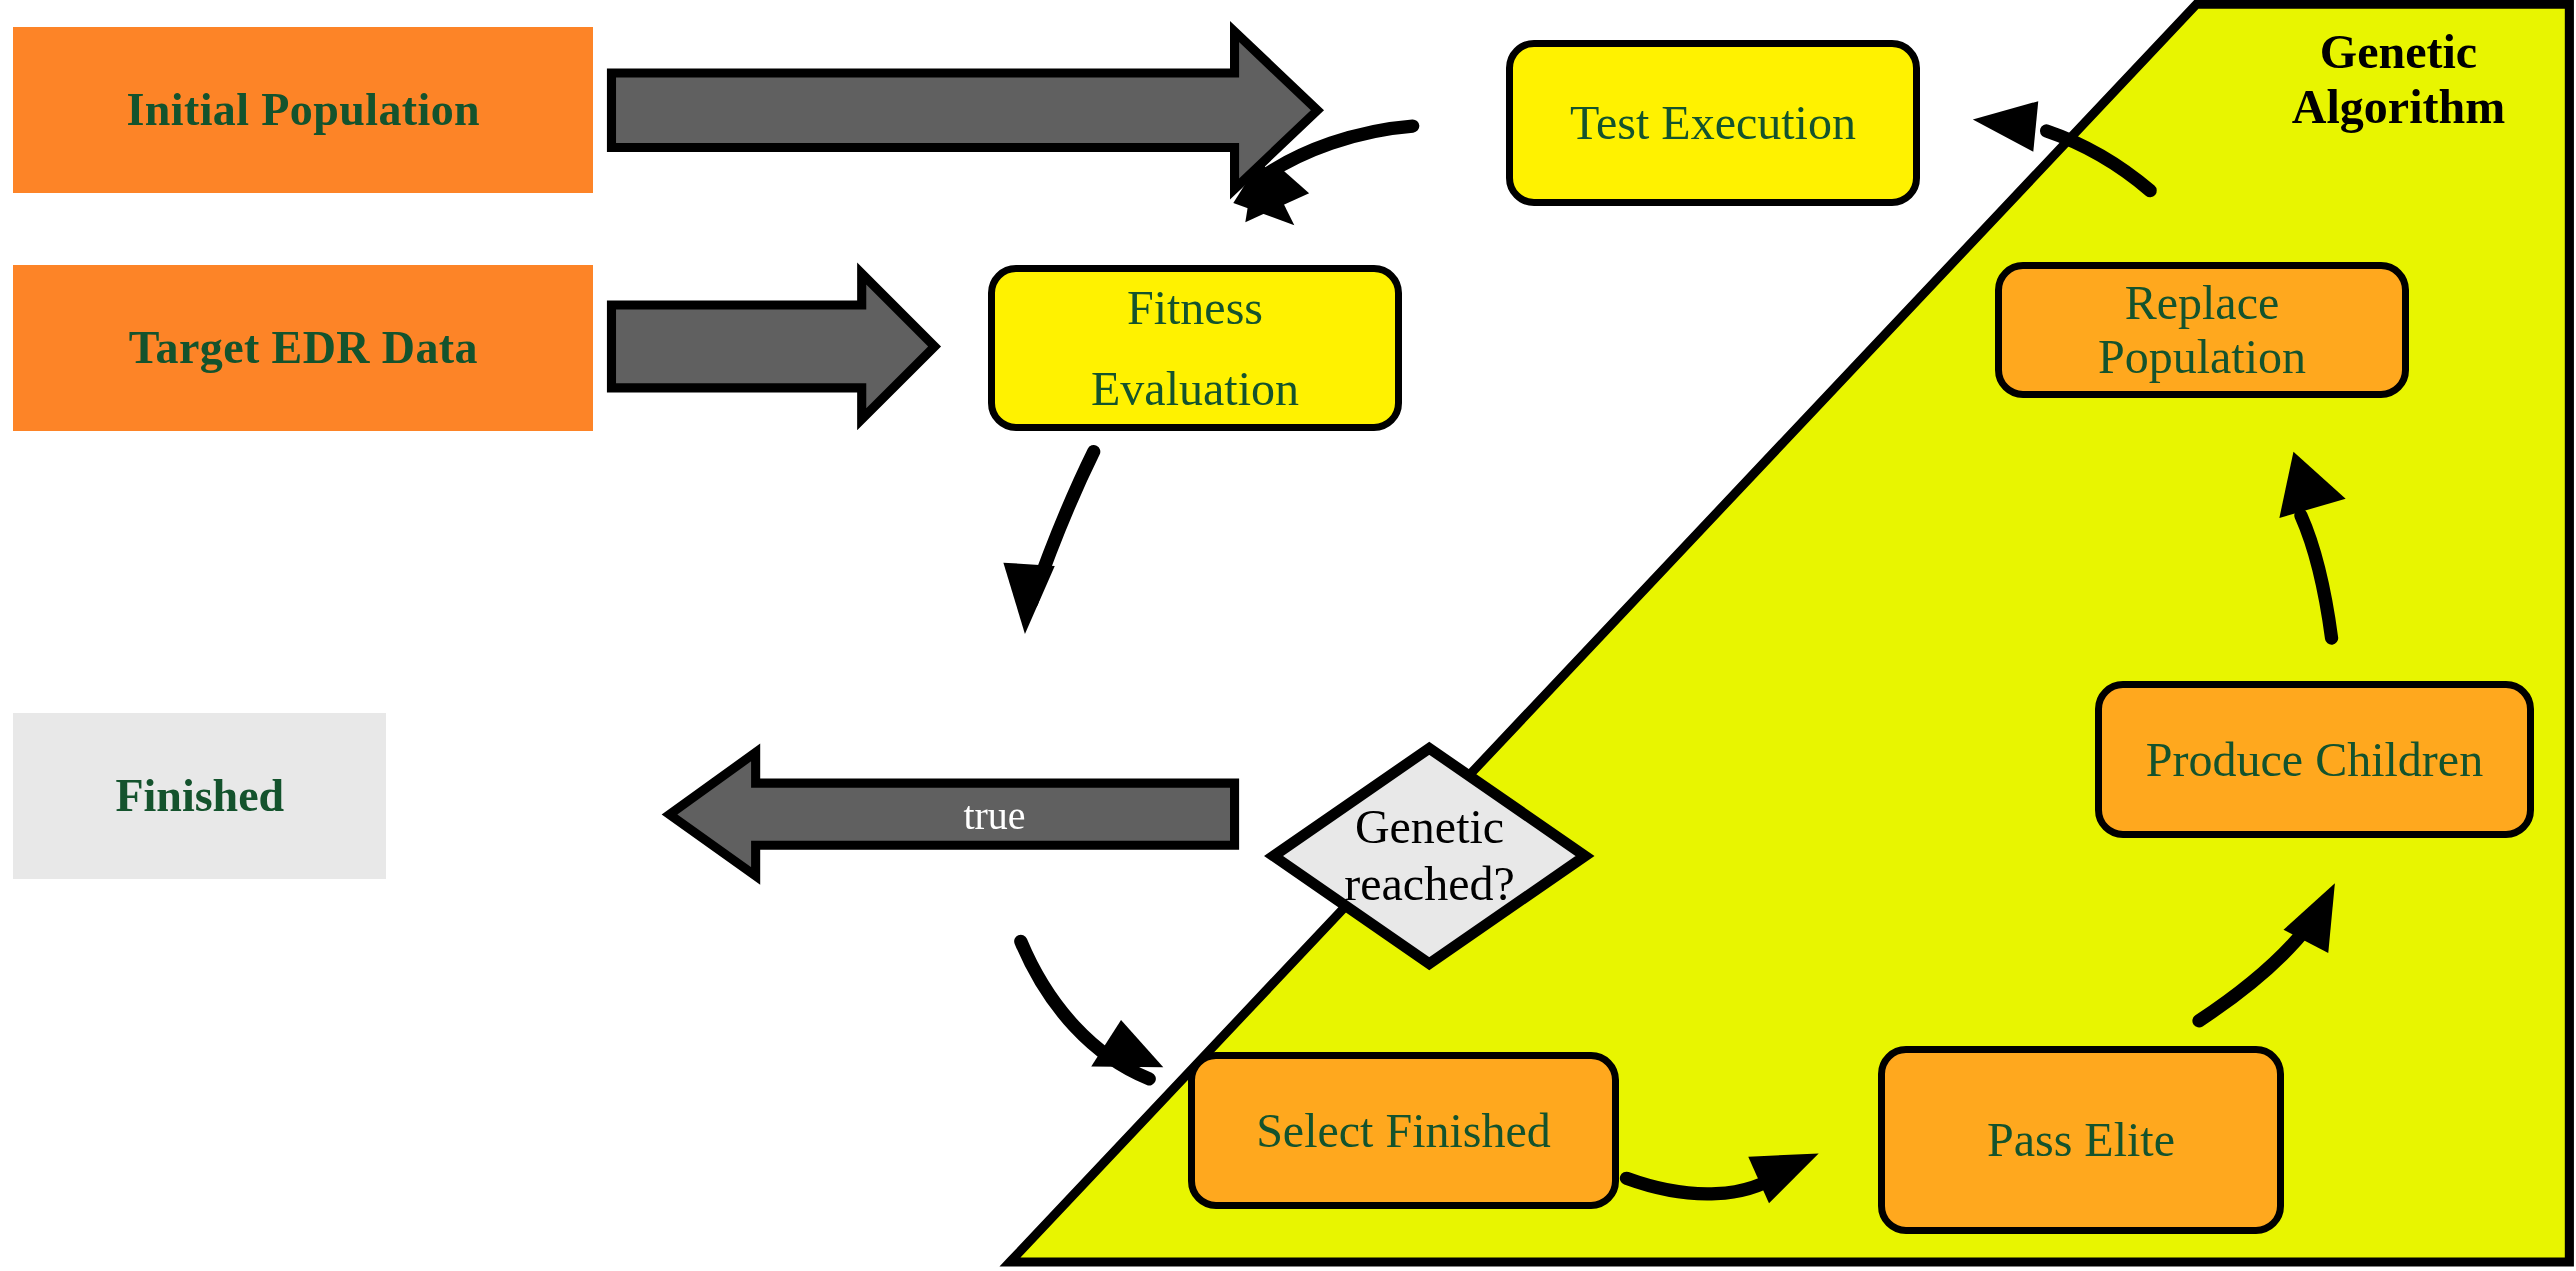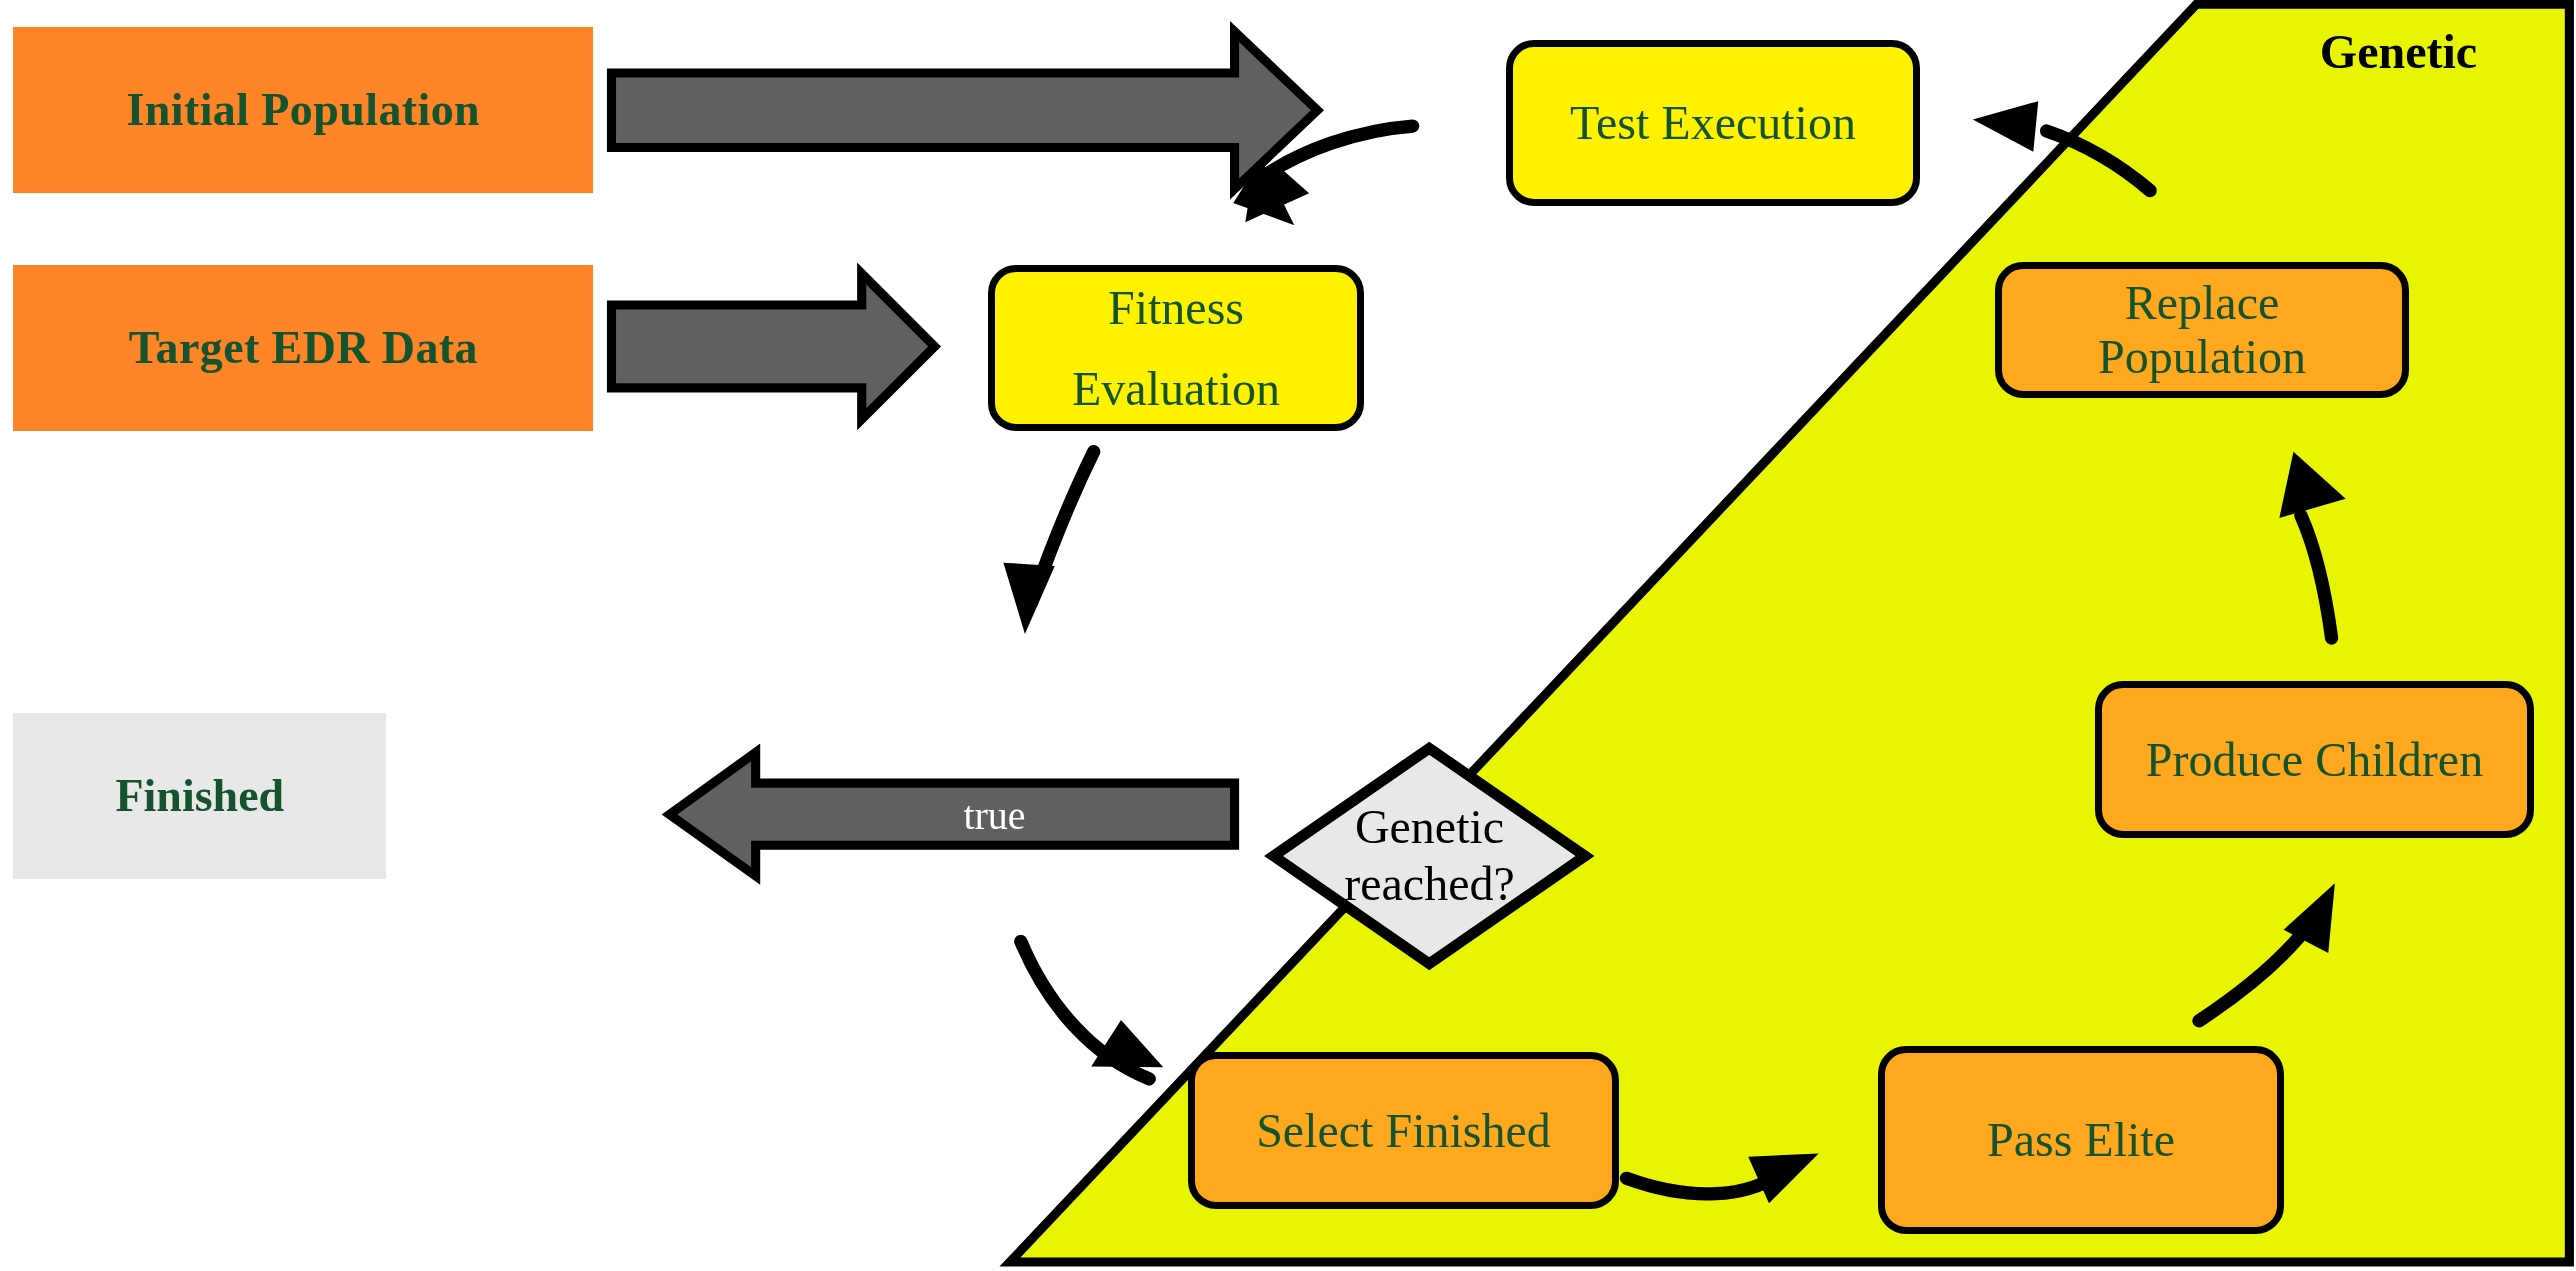--- a/index.html
+++ b/index.html
@@ -124,20 +124,21 @@
 
     <path d="M 2814,770 C 2806,710 2794,660 2777,622" fill="none" stroke="#000000" stroke-width="16" stroke-linecap="round"></path>
     <polygon fill="#000000" points="2768,545 2831,602 2751,625"></polygon>
 
     <path d="M 2595,230 C 2560,200 2520,175 2470,158" fill="none" stroke="#000000" stroke-width="16" stroke-linecap="round"></path>
     <polygon fill="#000000" points="2460,122 2381,144 2454,183"></polygon>
   </svg>
 
   <div class="ga-title" style="left:2241px; top:25px; width:315px;">
     <div>Genetic</div>
+    <div>Algorithm</div>
   </div>
 
   <div class="node io-box" style="left:13.3px; top:26.5px; width:580px; height:166px;">
     <span>Initial Population</span>
   </div>
 
   <div class="node io-box" style="left:13.3px; top:265px; width:580px; height:166px;">
     <span>Target EDR Data</span>
   </div>
 
@@ -151,21 +152,21 @@
 
   <div class="diamond-label" style="left:1297px; top:771px; width:265px; height:170px;">
     <span>Genetic</span>
     <span>reached?</span>
   </div>
 
   <div class="node rounded-yellow" style="left:1506px; top:40px; width:414px; height:166px;">
     <span>Test Execution</span>
   </div>
 
-  <div class="node rounded-yellow two-line" style="left:988px; top:265px; width:376px; height:166px;gap:27px;">
+  <div class="node rounded-yellow two-line" style="left:988px; top:265px; width:414px; height:166px;gap:27px;">
     <span>Fitness</span>
     <span>Evaluation</span>
   </div>
 
   <div class="node rounded-orange two-line" style="left:1995px; top:262px; width:414px; height:136px;">
     <span>Replace</span>
     <span>Population</span>
   </div>
 
   <div class="node rounded-orange" style="left:2095px; top:681px; width:439px; height:157px;">

